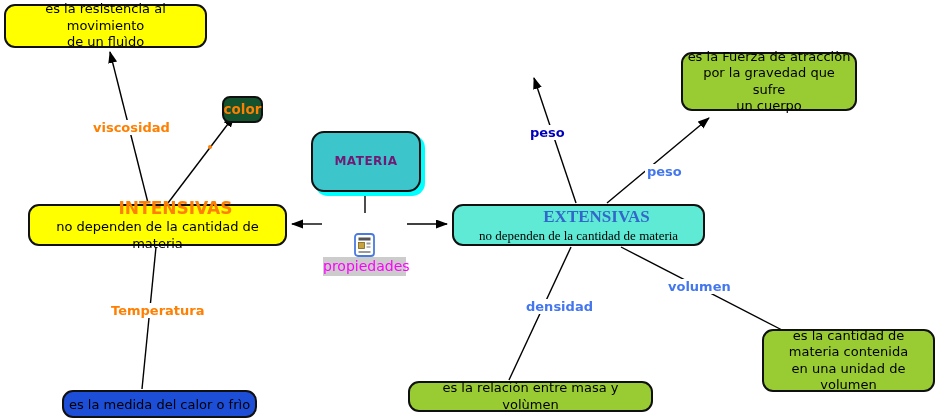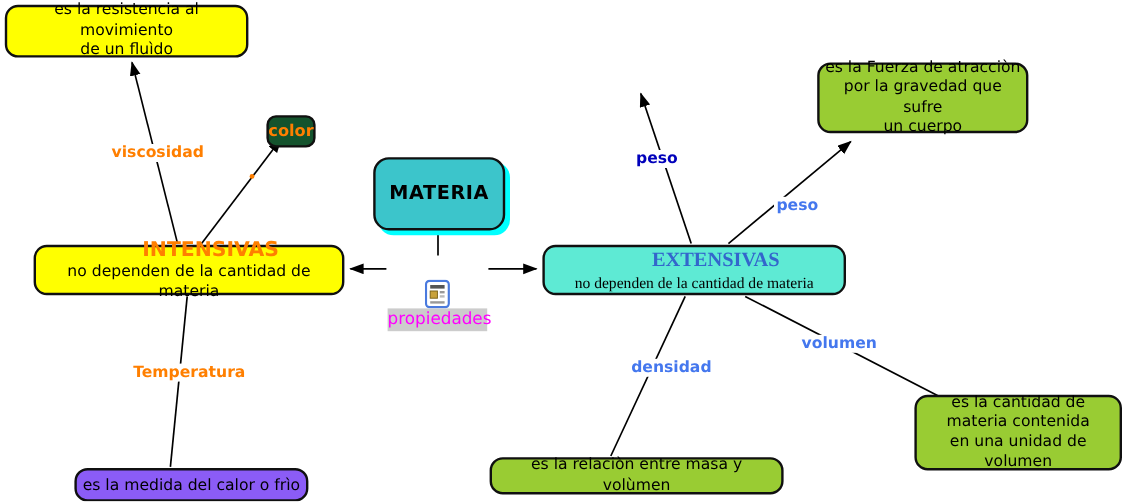--- a/index.html
+++ b/index.html
@@ -13,29 +13,29 @@
     display:flex;flex-direction:column;align-items:center;justify-content:center;
     text-align:center;font-size:13px;line-height:1.26;color:#000;white-space:pre-line;
     padding:2px 4px;cursor:default;
   }
   
   .n-resistencia{left:4px;top:4px;width:203px;height:44px;background:#FFFF00;}
   .n-color{left:222px;top:96px;width:41px;height:27px;background:#14532d;border-radius:8px;}
   .n-color .t{font-weight:bold;color:#FF7F00;font-size:13.5px;}
   .n-materia{left:311px;top:131px;width:110px;height:61px;background:#3CC5CB;border-radius:13px;
              box-shadow:4px 4px 0 #00FFFF;}
-  .n-materia .t{font-weight:bold;font-size:16px;color:#000000;letter-spacing:.5px;}
+  .n-materia .t{font-weight:bold;font-size:12px;color:#701a75;letter-spacing:.5px;}
   .n-intensivas{left:28px;top:204px;width:259px;height:42px;background:#FFFF00;}
   .n-extensivas{left:452px;top:204px;width:253px;height:42px;background:#5eead4;font-family:Liberation Serif, serif;}
   .node .title{font-weight:bold;font-size:17px;margin-left:36px;}
   .n-intensivas .title{color:#FF7F00;}
   .n-extensivas .title{color:#3366CC;}
   .n-cantidad{left:458px;top:27px;width:137px;height:47px;background:#99CC33;border-radius:10px;}
   .n-fuerza{left:681px;top:52px;width:176px;height:59px;background:#99CC33;}
-  .n-medida{left:62px;top:390px;width:195px;height:28px;background:#8b5cf6;justify-content:flex-start;padding-top:5px;}
+  .n-medida{left:62px;top:390px;width:195px;height:28px;background:#1d4ed8;justify-content:flex-start;padding-top:5px;}
   .n-relacion{left:408px;top:381px;width:245px;height:31px;background:#99CC33;}
   .n-contenida{left:762px;top:329px;width:173px;height:63px;background:#99CC33;}
   
   .linklabel{
     position:absolute;font-weight:bold;font-size:13px;background:#fff;padding:0 2px;
     cursor:default;
   }
   .l-viscosidad{left:91px;top:120px;color:#FF7F00;}
   .l-temperatura{left:109px;top:303px;color:#FF7F00;}
   .l-masa{left:528px;top:125px;color:#0000BB;}

